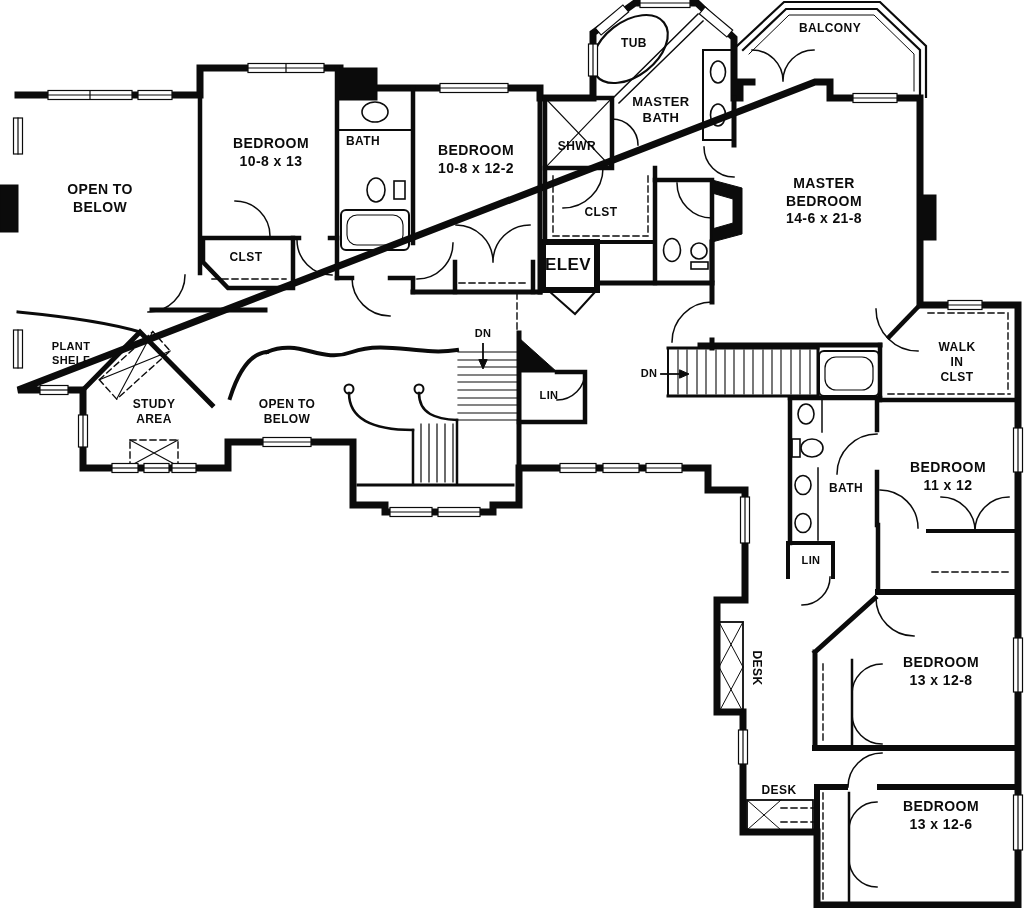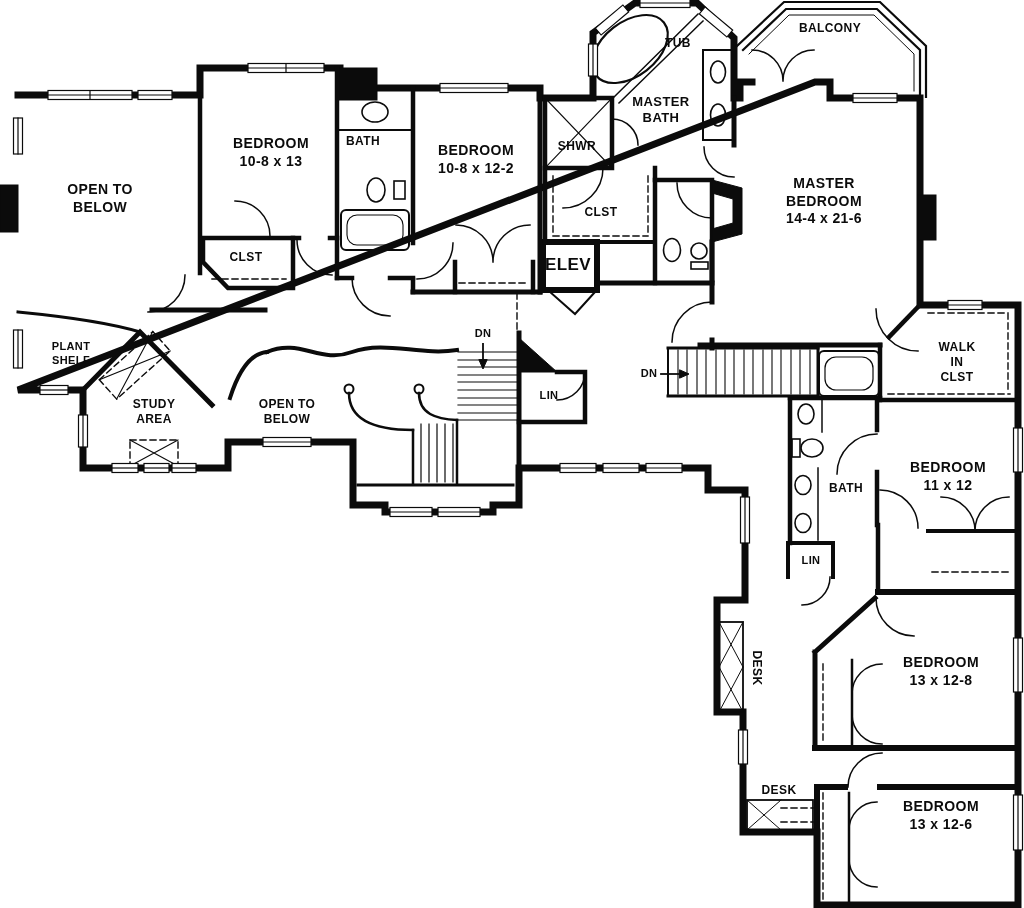--- a/index.html
+++ b/index.html
@@ -312,30 +312,30 @@
         <span>BEDROOM</span>
         <span>10-8 x 12-2</span>
       </div>
       <div class="plan-label" style="left: 577px; top: 146px; font-size: 12px;">
         <span>SHWR</span>
       </div>
       <div class="plan-label" style="left: 661px; top: 110px; font-size: 13px;">
         <span>MASTER</span>
         <span>BATH</span>
       </div>
-      <div class="plan-label" style="left: 634px; top: 43px; font-size: 12px; margin-left: 44px;">
+      <div class="plan-label" style="left: 634px; top: 43px; font-size: 12px;">
         <span>TUB</span>
       </div>
       <div class="plan-label" style="left: 830px; top: 28px; font-size: 12px;">
         <span>BALCONY</span>
       </div>
       <div class="plan-label" style="left: 824px; top: 201px; font-size: 14px;">
         <span>MASTER</span>
         <span>BEDROOM</span>
-        <span>14-4 x 21-6</span>
+        <span>14-6 x 21-8</span>
       </div>
       <div class="plan-label" style="left: 601px; top: 212px; font-size: 12px;">
         <span>CLST</span>
       </div>
       <div class="plan-label" style="left: 568px; top: 265px; font-size: 17px;">
         <span>ELEV</span>
       </div>
       <div class="plan-label" style="left: 246px; top: 257px; font-size: 12px;">
         <span>CLST</span>
       </div>

